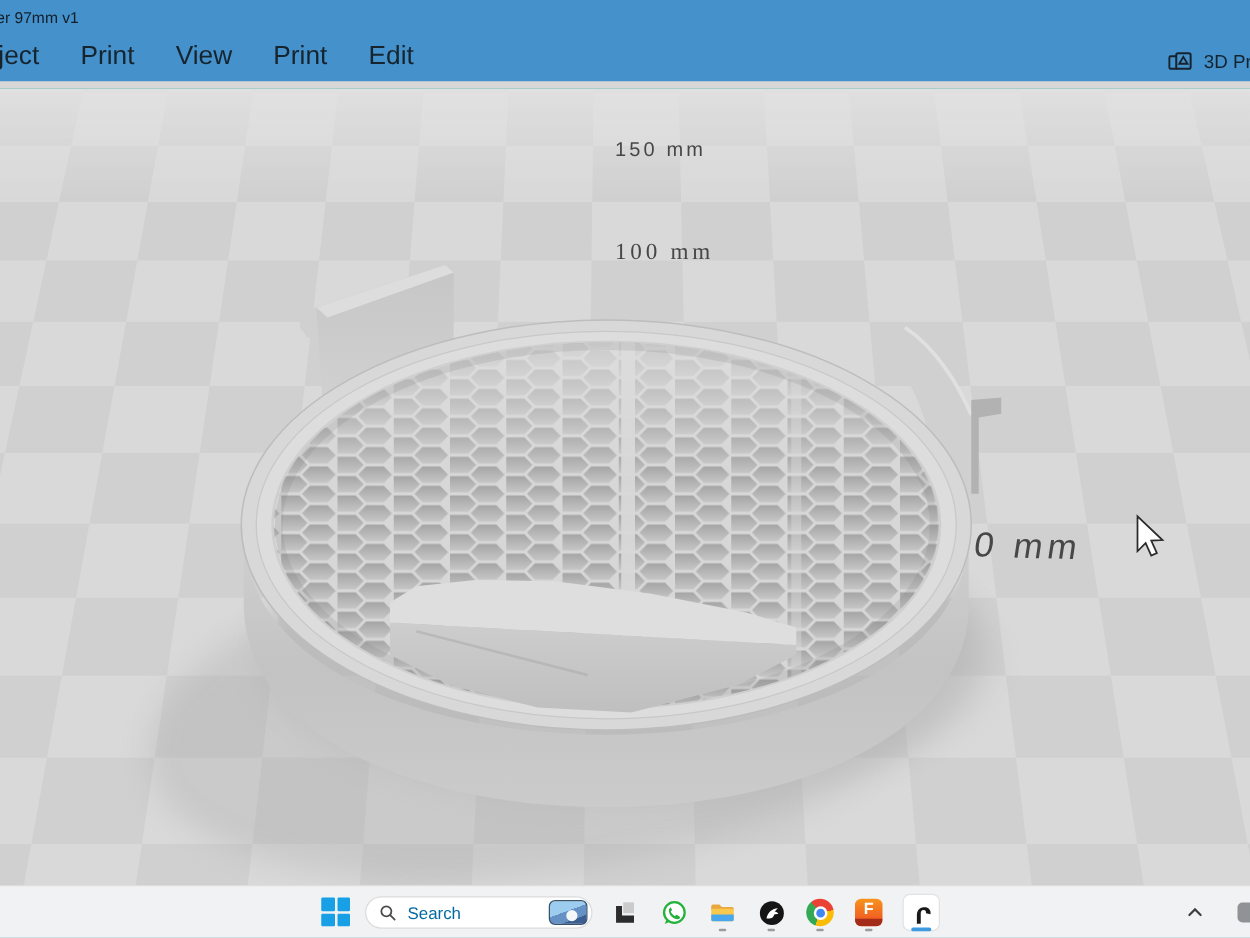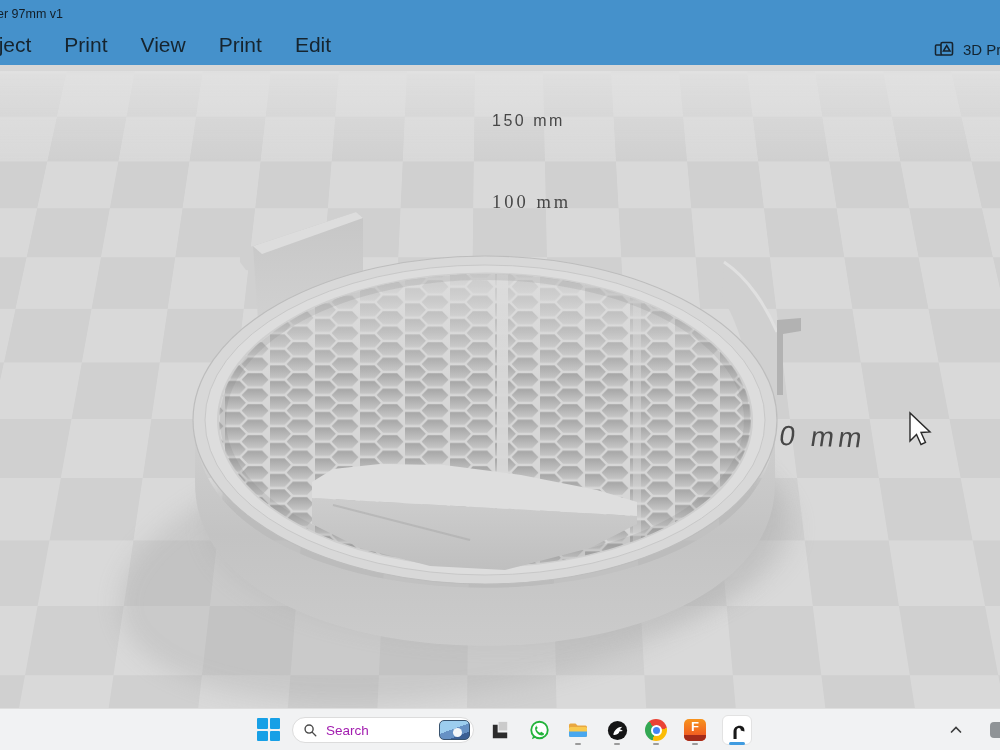--- a/index.html
+++ b/index.html
@@ -31,21 +31,21 @@
   .model-svg{position:absolute;left:0;top:0;width:1000px;height:637px;z-index:2;}
 
   
   .taskbar{position:absolute;left:0;top:708px;width:1000px;height:42px;background:#f1f2f3;
     border-top:1px solid #dedede;z-index:10;}
   .start{position:absolute;left:257px;top:9px;width:24px;height:24px;display:grid;
     grid-template-columns:10.5px 10.5px;grid-template-rows:10.5px 10.5px;gap:2px;cursor:pointer;}
   .start div{background:#17a0e6;border-radius:1px;}
   .searchbox{position:absolute;left:292px;top:8px;width:182px;height:26px;border-radius:13px;
     background:#fff;border:1px solid #dcdcdc;display:flex;align-items:center;padding:0 3px 0 10px;cursor:pointer;}
-  .searchbox .stext{font-size:13.5px;color:#a21caf;margin-left:8px;flex:1;}
+  .searchbox .stext{font-size:13.5px;color:#0369a1;margin-left:8px;flex:1;}
   .bing-thumb{width:31px;height:20px;border-radius:5px;position:relative;overflow:hidden;border:1.5px solid #39536e;
     background:linear-gradient(160deg,#9ccdee 0 45%,#6691c4 45% 75%,#3c5f93 75%);}
   .bing-thumb::after{content:"";position:absolute;left:13px;top:7px;width:9px;height:9px;border-radius:50%;background:#f4f6f8;}
   .tb-icons{position:absolute;left:488px;top:6px;display:flex;gap:15px;align-items:center;height:30px;}
   .tbi{position:relative;width:24px;height:30px;display:flex;align-items:center;justify-content:center;cursor:pointer;}
   .dot{position:absolute;bottom:0px;left:50%;transform:translateX(-50%);width:6px;height:2.5px;border-radius:2px;background:#9b9b9b;}
   .chrome{width:22px;height:22px;border-radius:50%;position:relative;
     background:conic-gradient(from -40deg,#ea4335 0 120deg,#fbbc05 0 240deg,#34a853 0 360deg);}
   .chrome::after{content:"";position:absolute;inset:5.5px;background:#4285f4;border:2.2px solid #fff;border-radius:50%;}
   .fusion{width:22px;height:22px;border-radius:5px;background:linear-gradient(180deg,#f7941e,#ef4a23);

